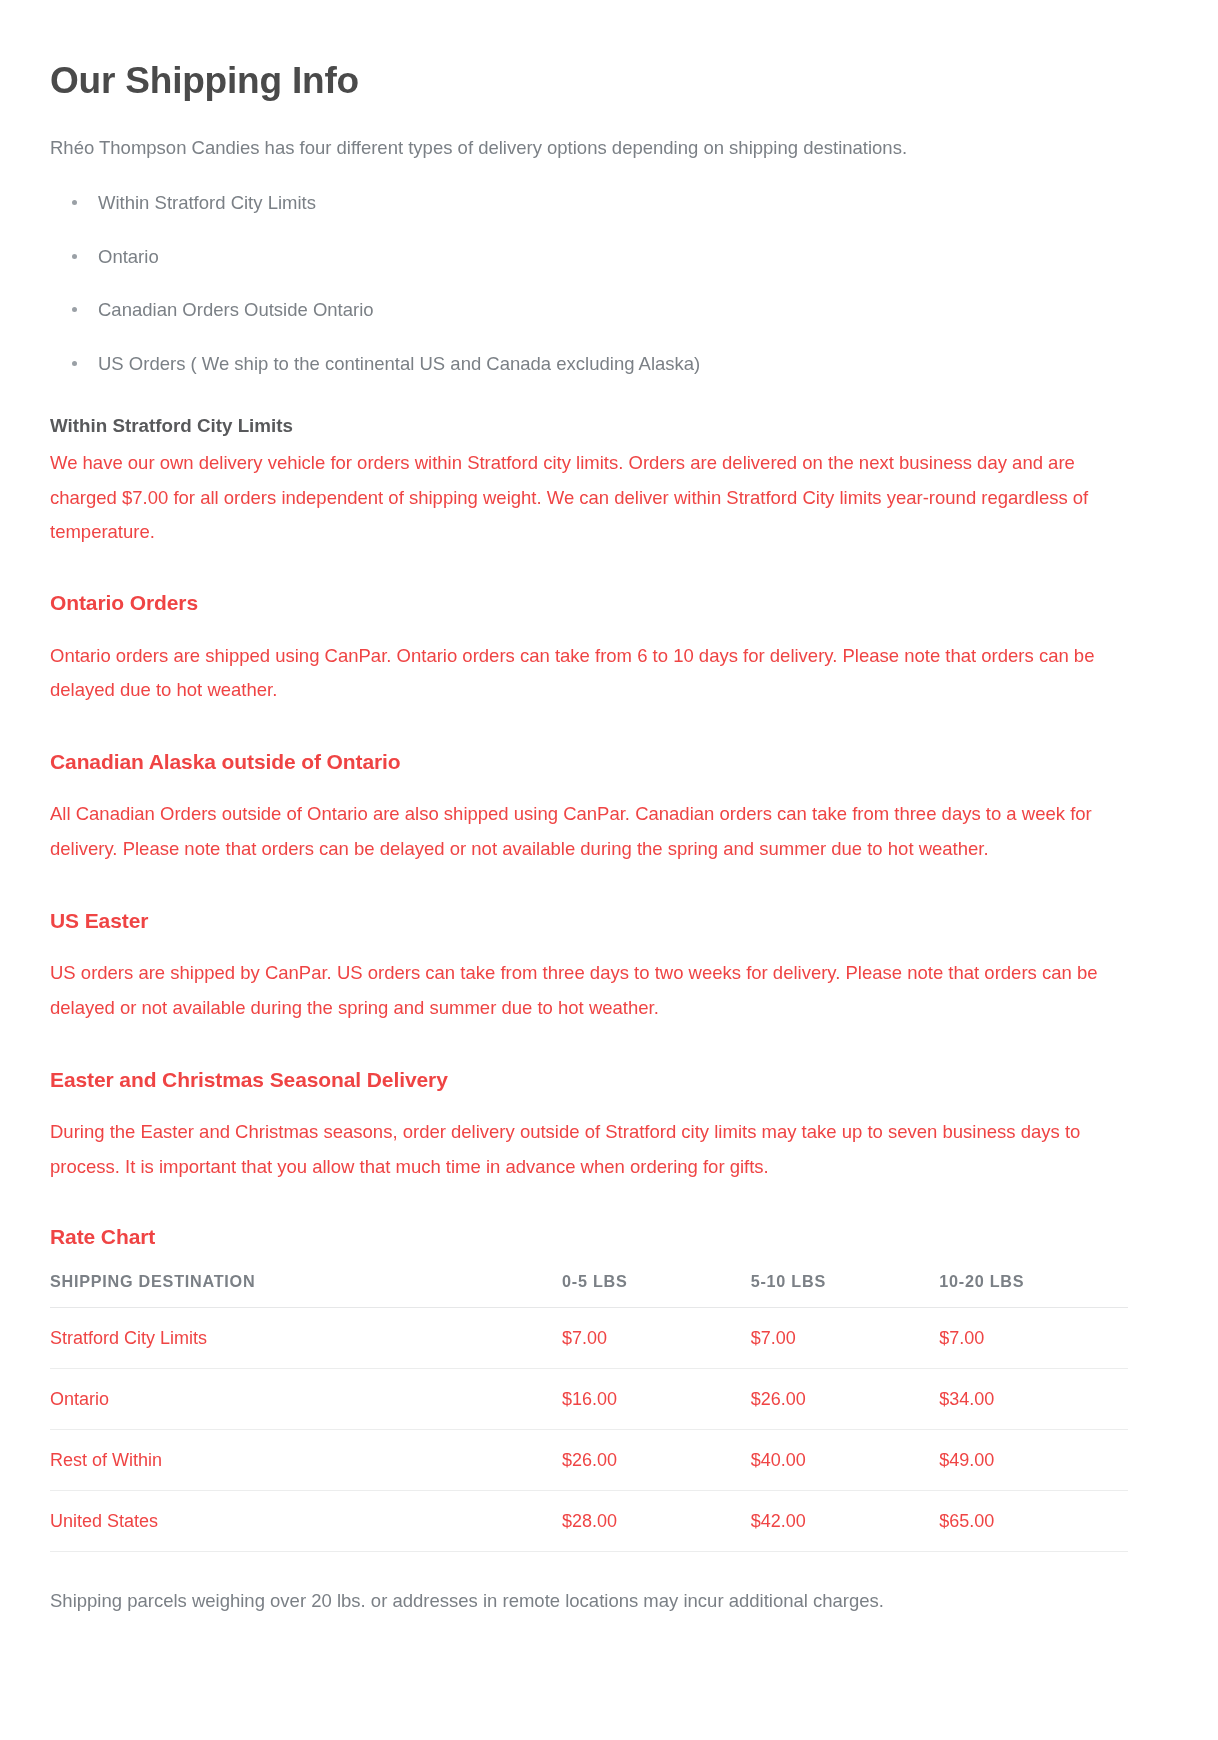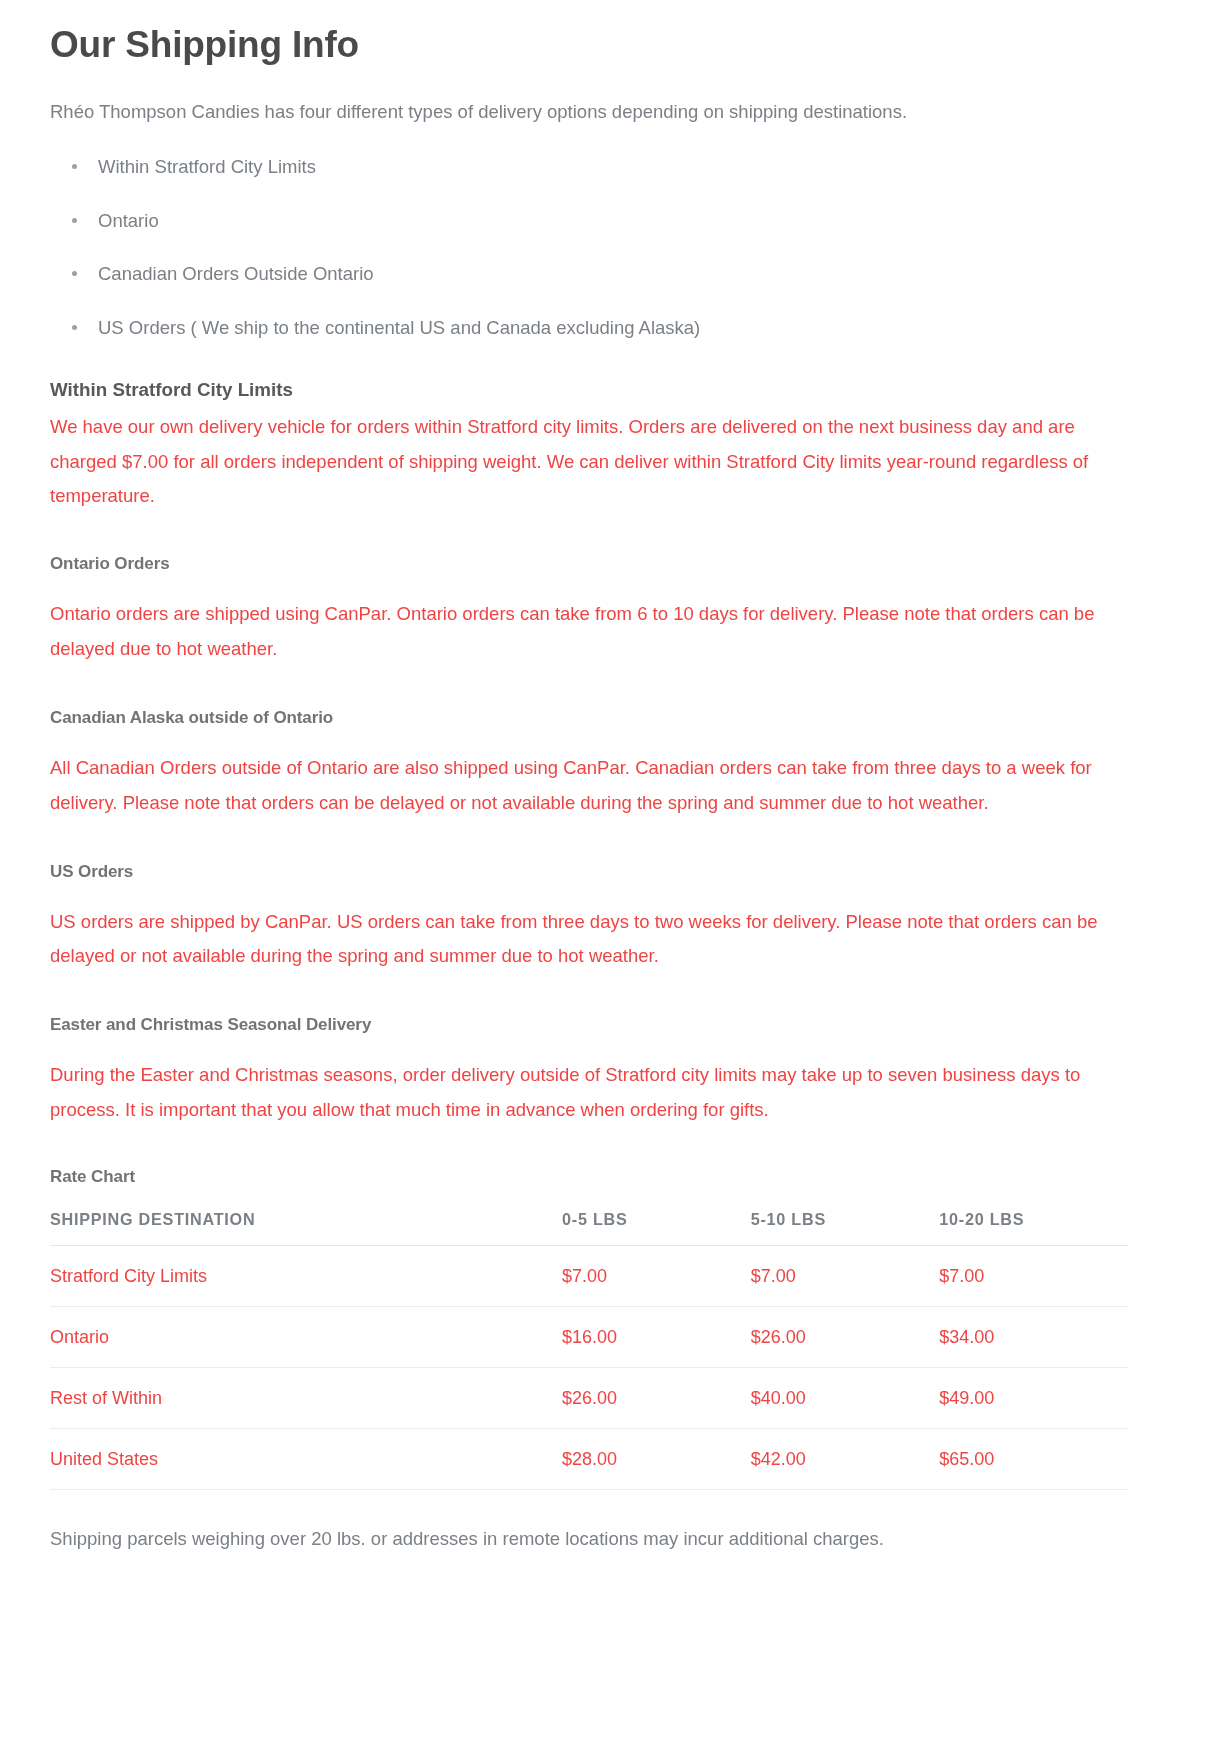--- a/index.html
+++ b/index.html
@@ -12,20 +12,21 @@
     width: 1218px;
     min-height: 1740px;
     font-family: "Liberation Sans", sans-serif;
     color: #6f7479;
     -webkit-font-smoothing: antialiased;
   }
 
   .page {
     width: 1218px;
     padding: 22px 90px 0 50px;
+    margin-top: 36px;
   }
 
   .page-title {
     font-size: 37px;
     line-height: 1.25;
     font-weight: 700;
     color: #4a4a4a;
     letter-spacing: -0.2px;
     margin: 0 0 30px 0;
   }
@@ -79,23 +80,23 @@
     line-height: 1.86;
     color: #ef4444;
     margin: 0;
   }
 
   .section {
     margin-top: 40px;
   }
 
   h2.section-head {
-    font-size: 17px;
-    font-weight: 700;
-    color: #737373;
+    font-size: 21px;
+    font-weight: 700;
+    color: #ef4444;
     margin: 0 0 22px 0;
     line-height: 1.3;
     letter-spacing: -0.1px;
   }
 
   .section .body-text { line-height: 1.88; }
 
   
   .rate-section { margin-top: 38px; }
   .rate-lead {
@@ -173,21 +174,21 @@
     <h2 class="section-head">Ontario Orders</h2>
     <p class="body-text">Ontario orders are shipped using CanPar. Ontario orders can take from 6 to 10 days for delivery. Please note that orders can be delayed due to hot weather.</p>
   </div>
 
   <div class="section">
     <h2 class="section-head">Canadian Alaska outside of Ontario</h2>
     <p class="body-text">All Canadian Orders outside of Ontario are also shipped using CanPar. Canadian orders can take from three days to a week for delivery. Please note that orders can be delayed or not available during the spring and summer due to hot weather.</p>
   </div>
 
   <div class="section">
-    <h2 class="section-head">US Orders</h2>
+    <h2 class="section-head">US Easter</h2>
     <p class="body-text">US orders are shipped by CanPar. US orders can take from three days to two weeks for delivery. Please note that orders can be delayed or not available during the spring and summer due to hot weather.</p>
   </div>
 
   <div class="section">
     <h2 class="section-head">Easter and Christmas Seasonal Delivery</h2>
     <p class="body-text">During the Easter and Christmas seasons, order delivery outside of Stratford city limits may take up to seven business days to process. It is important that you allow that much time in advance when ordering for gifts.</p>
   </div>
 
   <div class="rate-section">
     <h2 class="section-head">Rate Chart</h2>

